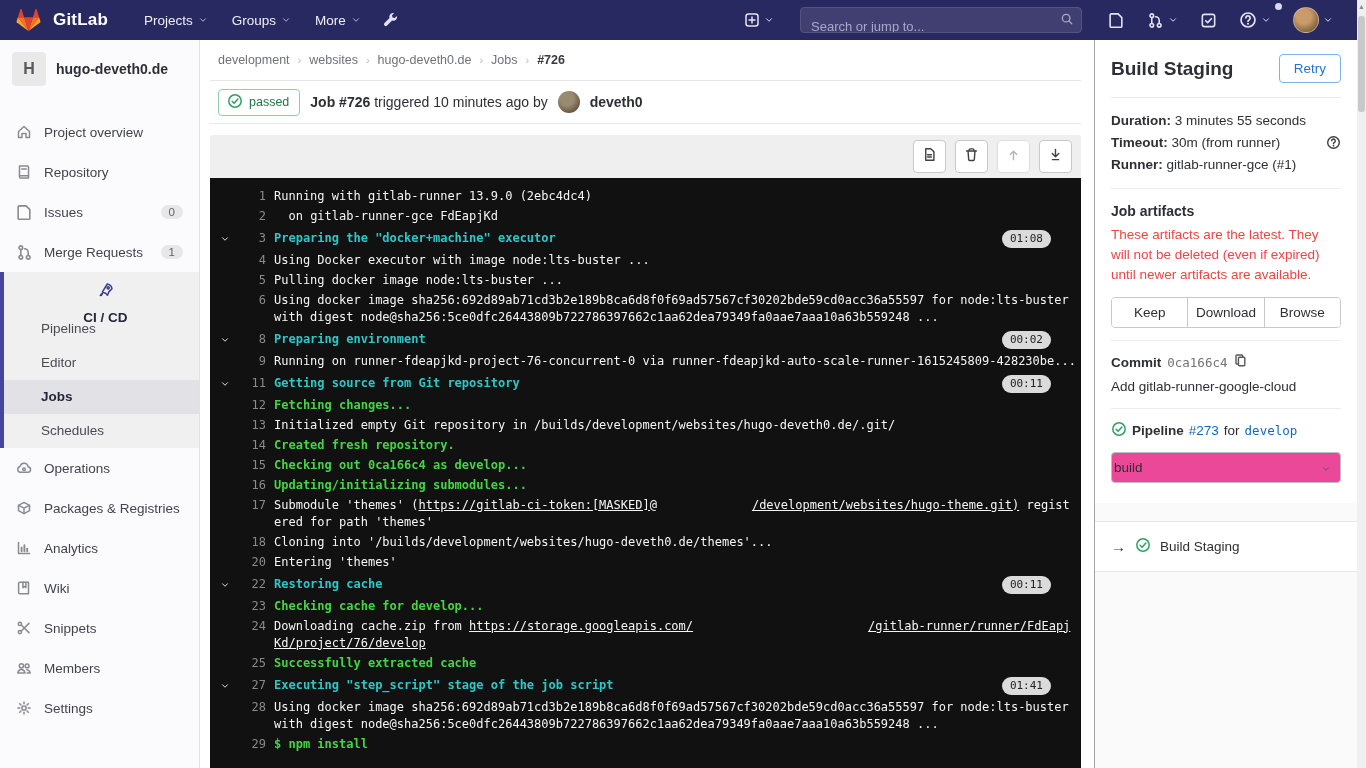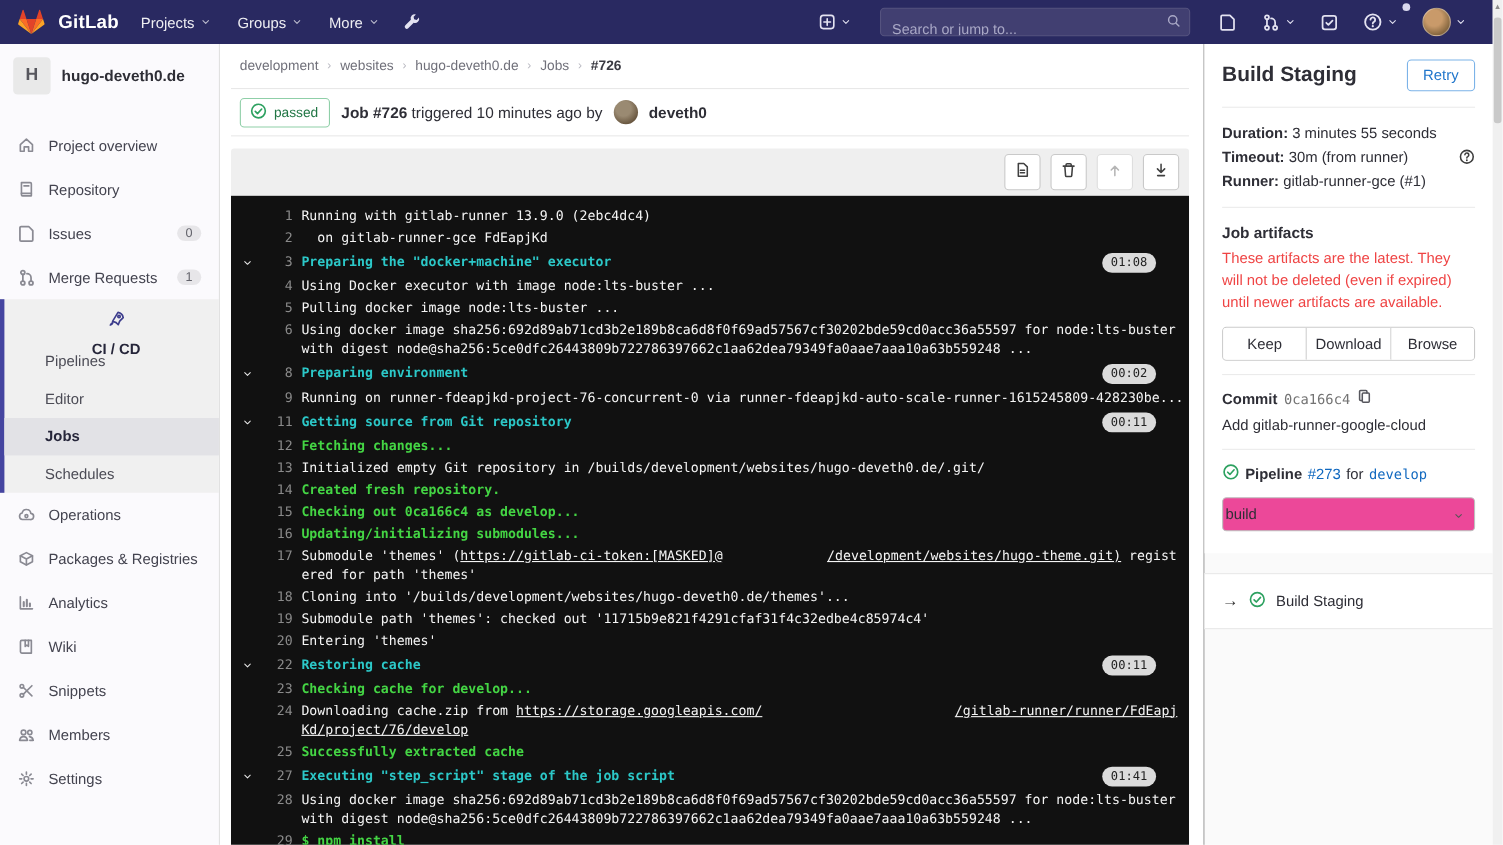--- a/index.html
+++ b/index.html
@@ -2,21 +2,21 @@
 <html><head>
 <meta charset="utf-8">
 <style>
   * { margin:0; padding:0; box-sizing:border-box; }
   html,body { width:1366px; height:768px; overflow:hidden; font-family:"Liberation Sans",sans-serif; background:#fff; }
 
   
   .navbar { position:absolute; left:0; top:0; right:9px; height:40px; background:#292961; display:flex; align-items:center; padding:0 16px; color:#fff; z-index:5; }
   .nav-left { display:flex; align-items:center; gap:4px; }
   .tanuki { width:25px; height:24px; margin-right:8px; }
-  .wordmark { font-size:17px; font-weight:bold; letter-spacing:.2px; margin-right:6px; }
+  .wordmark { font-size:17px; font-weight:bold; letter-spacing:.2px; margin-right:22px; }
   .nav-item { display:flex; align-items:center; gap:5px; font-size:13.5px; color:rgba(255,255,255,.92); padding:6px 10px; cursor:pointer; }
   .nav-item svg { opacity:.75; }
   .nav-icon-btn { display:flex; align-items:center; gap:4px; padding:6px 8px; cursor:pointer; color:#e3e2f1; }
   .nav-icon-btn svg { display:block; }
   .nav-right { margin-left:auto; display:flex; align-items:center; gap:6px; }
   .searchbox { position:relative; width:282px; height:26px; margin:0 12px; }
   .searchbox input { width:100%; height:100%; background:#413f71; border:1px solid #55537f; border-radius:4px; color:#fff; font-size:13px; padding:12px 28px 0 10px; outline:none; }
   .searchbox input::placeholder { color:#a9a8c6; }
   .searchbox .s-icon { position:absolute; right:8px; top:5px; color:#a9a8c6; }
   .help-wrap { position:relative; }
@@ -501,27 +501,20 @@
       <div class="lrow ">
         <span class="lgut">
           <span class="lchev"></span>
           <span class="lnum">18</span>
         </span>
         <span class="ltext">Cloning into '/builds/development/websites/hugo-deveth0.de/themes'...</span>
       </div>
       <div class="lrow ">
         <span class="lgut">
           <span class="lchev"></span>
-          <span class="lnum">19</span>
-        </span>
-        <span class="ltext">Submodule path 'themes': checked out '11715b9e821f4291cfaf31f4c32edbe4c85974c4'</span>
-      </div>
-      <div class="lrow ">
-        <span class="lgut">
-          <span class="lchev"></span>
           <span class="lnum">20</span>
         </span>
         <span class="ltext">Entering 'themes'</span>
       </div>
       <div class="lrow section">
         <span class="lgut">
           <span class="lchev"><svg viewBox="0 0 16 16" width="10" height="10" fill="none" stroke="currentColor" stroke-width="1.5" stroke-linecap="round" stroke-linejoin="round">
               <path d="M4 6l4 4 4-4"></path>
             </svg></span>
           <span class="lnum">22</span>

